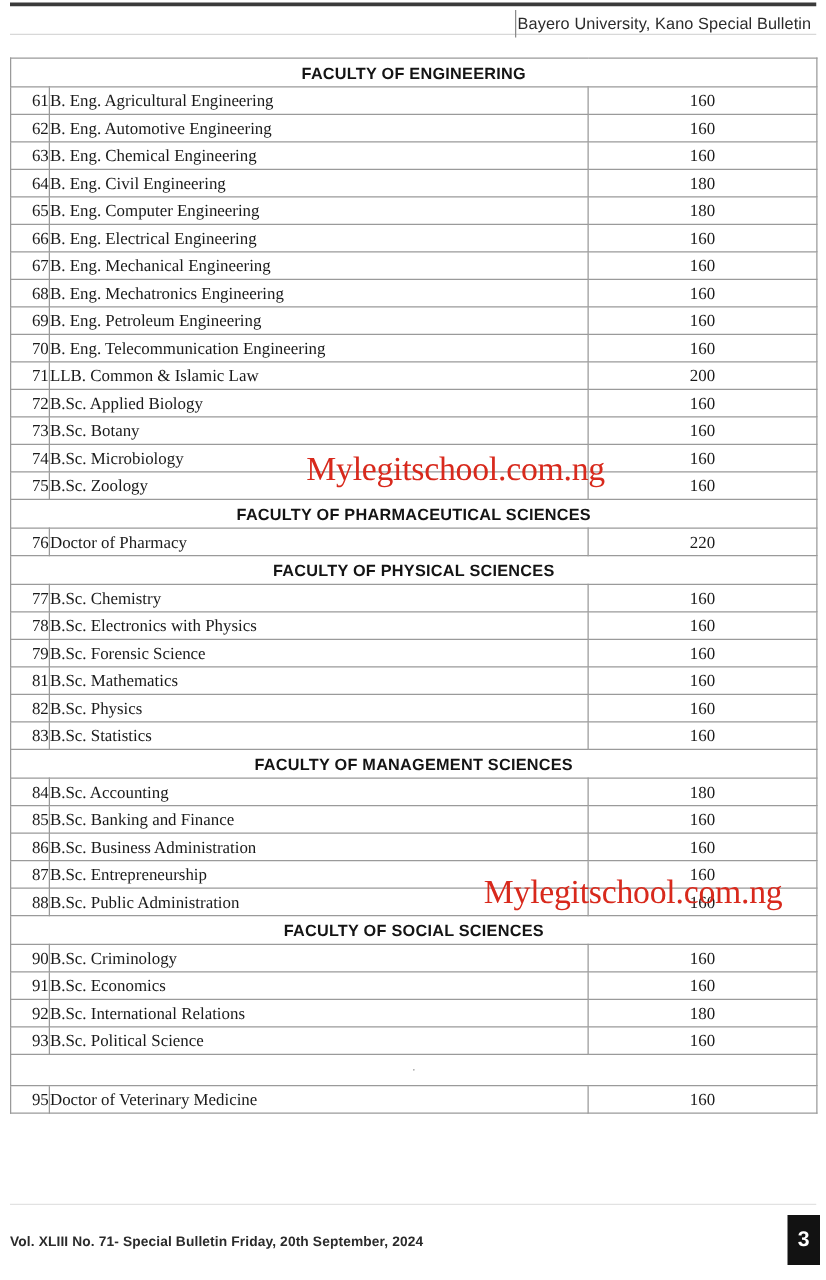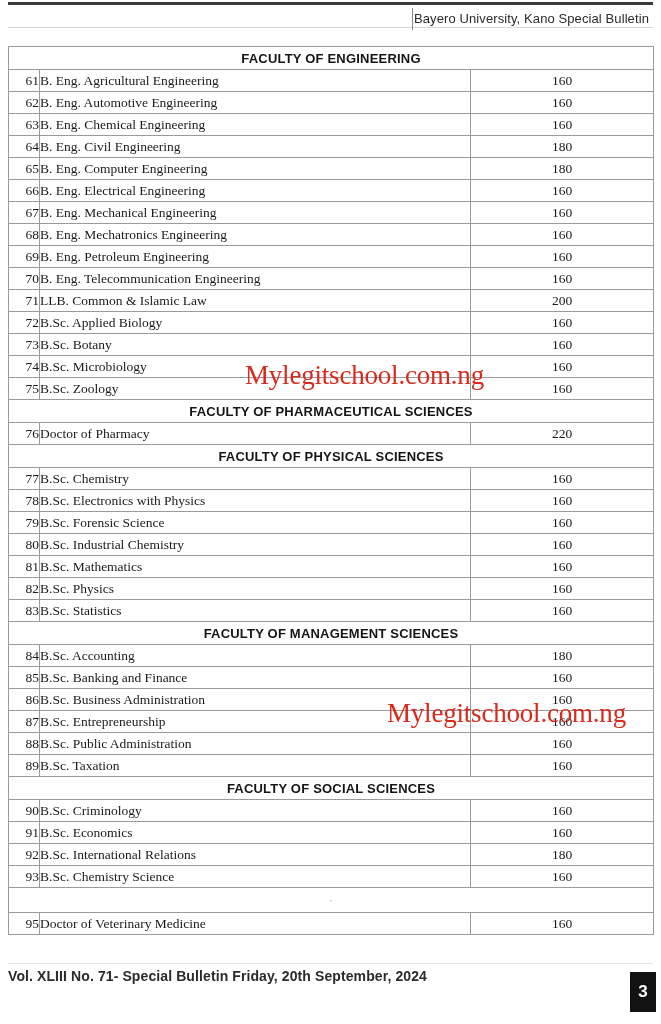--- a/index.html
+++ b/index.html
@@ -131,24 +131,24 @@
     position: absolute;
     left: 8px;
     top: 963px;
     width: 645px;
     height: 2px;
     border-top: 1px solid #e2e2e2;
   }
   .footer-text {
     position: absolute;
     left: 8px;
-    top: 968px;
+    top: 988px;
     font-family: "Liberation Sans", sans-serif;
     font-weight: bold;
-    font-size: 14px;
+    font-size: 11px;
     color: #2b2b2b;
     white-space: nowrap;
     letter-spacing: .1px;
   }
   .page-number-box {
     position: absolute;
     left: 630px;
     top: 972px;
     width: 26px;
     height: 40px;
@@ -277,25 +277,20 @@
         <td class="cell-num">78</td>
         <td class="cell-prog">B.Sc. Electronics with Physics</td>
         <td class="cell-cap">160</td>
       </tr>
       <tr>
         <td class="cell-num">79</td>
         <td class="cell-prog">B.Sc. Forensic Science</td>
         <td class="cell-cap">160</td>
       </tr>
       <tr>
-        <td class="cell-num">80</td>
-        <td class="cell-prog">B.Sc. Industrial Chemistry</td>
-        <td class="cell-cap">160</td>
-      </tr>
-      <tr>
         <td class="cell-num">81</td>
         <td class="cell-prog">B.Sc. Mathematics</td>
         <td class="cell-cap">160</td>
       </tr>
       <tr>
         <td class="cell-num">82</td>
         <td class="cell-prog">B.Sc. Physics</td>
         <td class="cell-cap">160</td>
       </tr>
       <tr>
@@ -324,46 +319,41 @@
       <tr>
         <td class="cell-num">87</td>
         <td class="cell-prog">B.Sc. Entrepreneurship</td>
         <td class="cell-cap">160</td>
       </tr>
       <tr>
         <td class="cell-num">88</td>
         <td class="cell-prog">B.Sc. Public Administration</td>
         <td class="cell-cap">160</td>
       </tr>
-      <tr>
-        <td class="cell-num">89</td>
-        <td class="cell-prog">B.Sc. Taxation</td>
-        <td class="cell-cap">160</td>
-      </tr>
       <tr class="faculty-header">
         <td colspan="3" class="faculty-title">FACULTY OF SOCIAL SCIENCES</td>
       </tr>
       <tr>
         <td class="cell-num">90</td>
         <td class="cell-prog">B.Sc. Criminology</td>
         <td class="cell-cap">160</td>
       </tr>
       <tr>
         <td class="cell-num">91</td>
         <td class="cell-prog">B.Sc. Economics</td>
         <td class="cell-cap">160</td>
       </tr>
       <tr>
         <td class="cell-num">92</td>
         <td class="cell-prog">B.Sc. International Relations</td>
         <td class="cell-cap">180</td>
       </tr>
       <tr>
         <td class="cell-num">93</td>
-        <td class="cell-prog">B.Sc. Chemistry Science</td>
+        <td class="cell-prog">B.Sc. Political Science</td>
         <td class="cell-cap">160</td>
       </tr>
       <tr class="faculty-header blank">
         <td colspan="3">
           <span class="blank-dot">·</span>
         </td>
       </tr>
       <tr>
         <td class="cell-num">95</td>
         <td class="cell-prog">Doctor of Veterinary Medicine</td>

